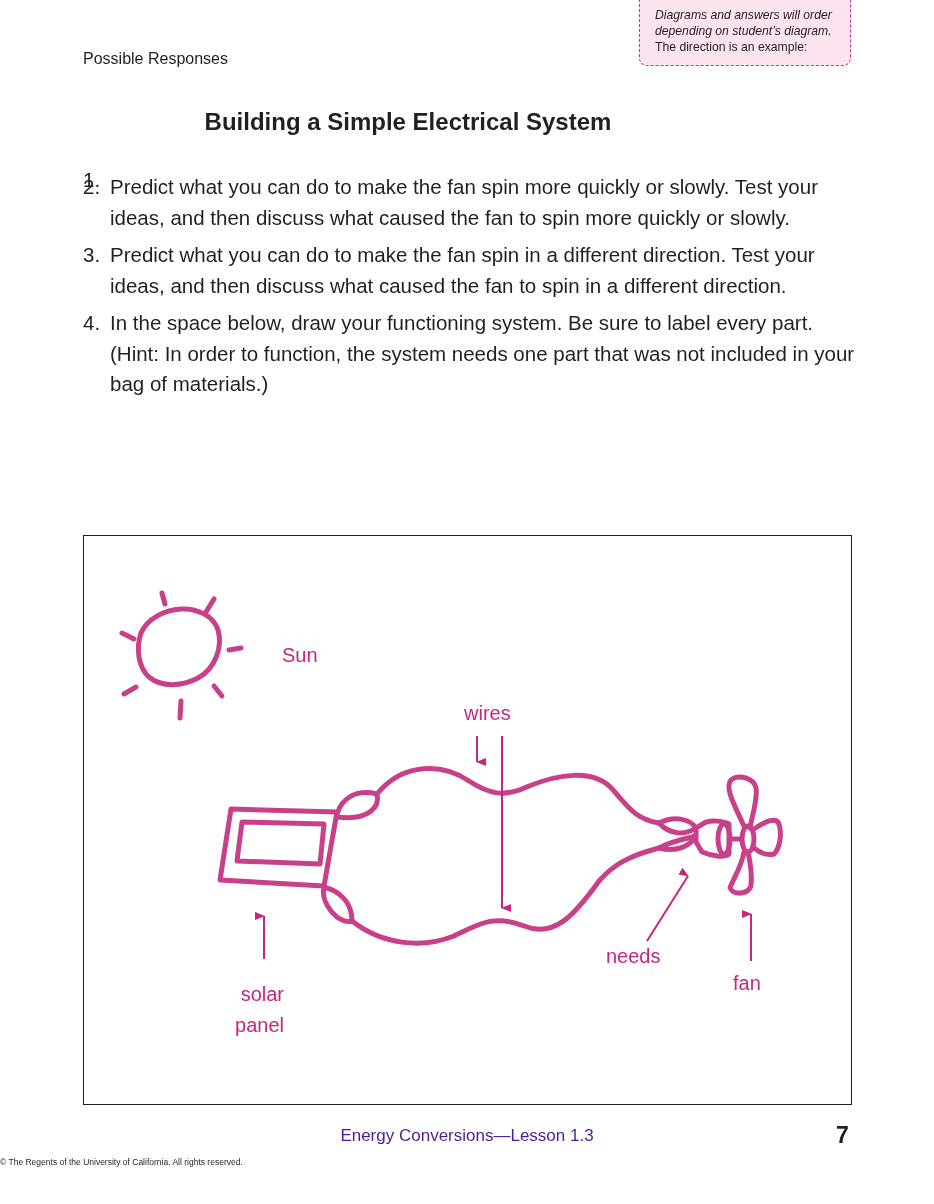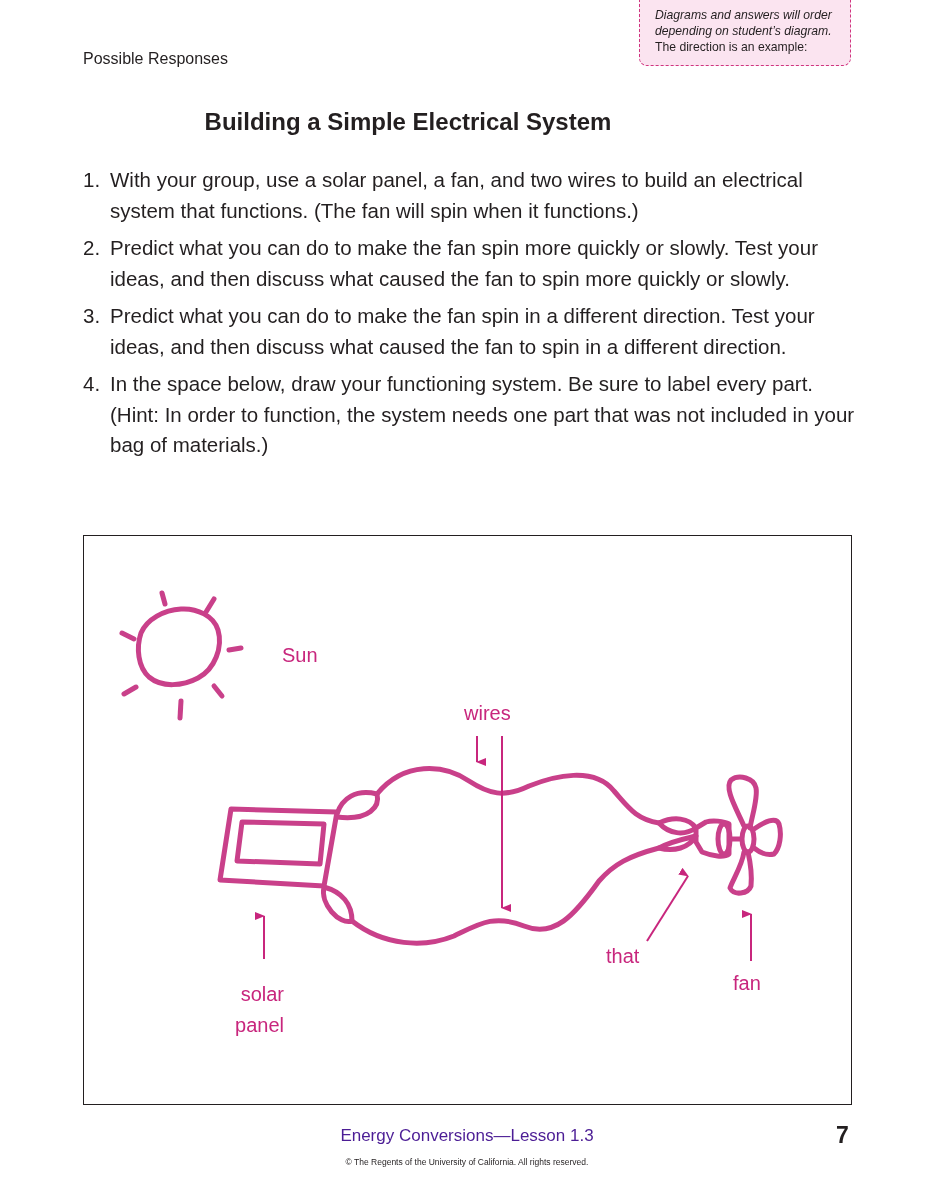--- a/index.html
+++ b/index.html
@@ -38,40 +38,39 @@
       text-align: right;
     }
     .footer-title {
       position: absolute; left: 0; width: 934px; top: 1126px; text-align: center;
       font-size: 17px; color: #4c1d95;
     }
     .page-num {
       position: absolute; left: 836px; top: 1122px; font-size: 23px; font-weight: bold; color: #231f20;
     }
     .copyright {
-      position: absolute; left: 0; width: 934px; top: 1157px; text-align: center;
+      position: absolute; left: 0; width: 934px; top: 1157px; 
       font-size: 8.5px; color: #231f20;
     }
   </style>
 </head>
 <body>
 
 <div class="note-box">
   <span class="it">Diagrams and answers will order</span>
   <span class="it">depending on student’s diagram.</span>
   <span class="nm">The direction is an example:</span>
 </div>
 
 <div class="possible">Possible Responses</div>
 <div class="title">Building a Simple Electrical System</div>
 
 <ol class="steps">
   <li>
     <span class="num">1.</span>
-    <span>With your group, use a solar panel, a fan, and two wires to build an electrical system that functions. (The fan will spin when it functions.)</span>
   </li>
   <li>
     <span class="num">2.</span>
     <span>Predict what you can do to make the fan spin more quickly or slowly. Test your ideas, and then discuss what caused the fan to spin more quickly or slowly.</span>
   </li>
   <li>
     <span class="num">3.</span>
     <span>Predict what you can do to make the fan spin in a different direction. Test your ideas, and then discuss what caused the fan to spin in a different direction.</span>
   </li>
   <li>
@@ -138,19 +137,19 @@
       <line x1="667" y1="425" x2="667" y2="378" marker-end="url(#ah)"></line>
     </g>
   </svg>
 
   <div class="lbl" style="left:198px; top:104px;">Sun</div>
   <div class="lbl" style="left:380px; top:162px;">wires</div>
   <div class="lbl" style="left:132px; top:431px; width:68px;margin-top:12px;">
     <span>solar</span><br>
     <span>panel</span>
   </div>
-  <div class="lbl" style="left:522px; top:405px;">that</div>
+  <div class="lbl" style="left:522px; top:405px;">needs</div>
   <div class="lbl" style="left:649px; top:432px;">fan</div>
 </div>
 
 <div class="footer-title">Energy Conversions—Lesson 1.3</div>
 <div class="page-num">7</div>
 <div class="copyright">© The Regents of the University of California. All rights reserved.</div>
 
 </body></html>

